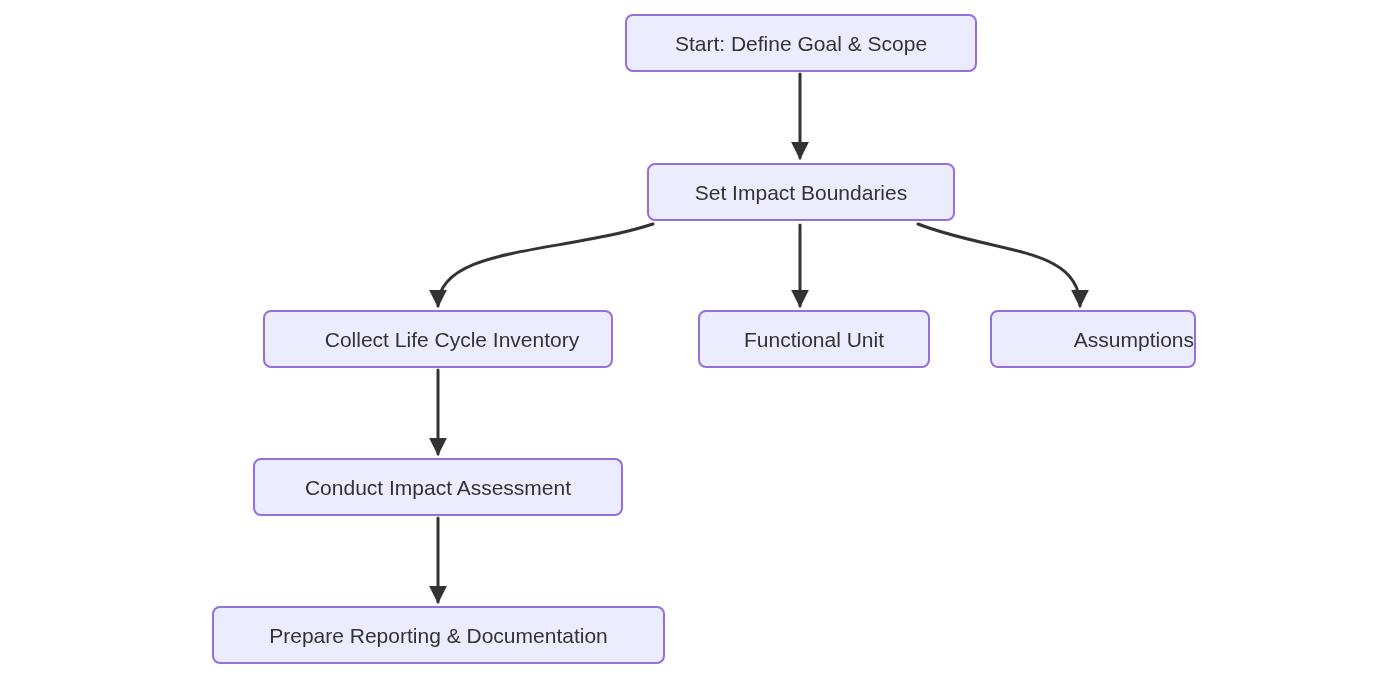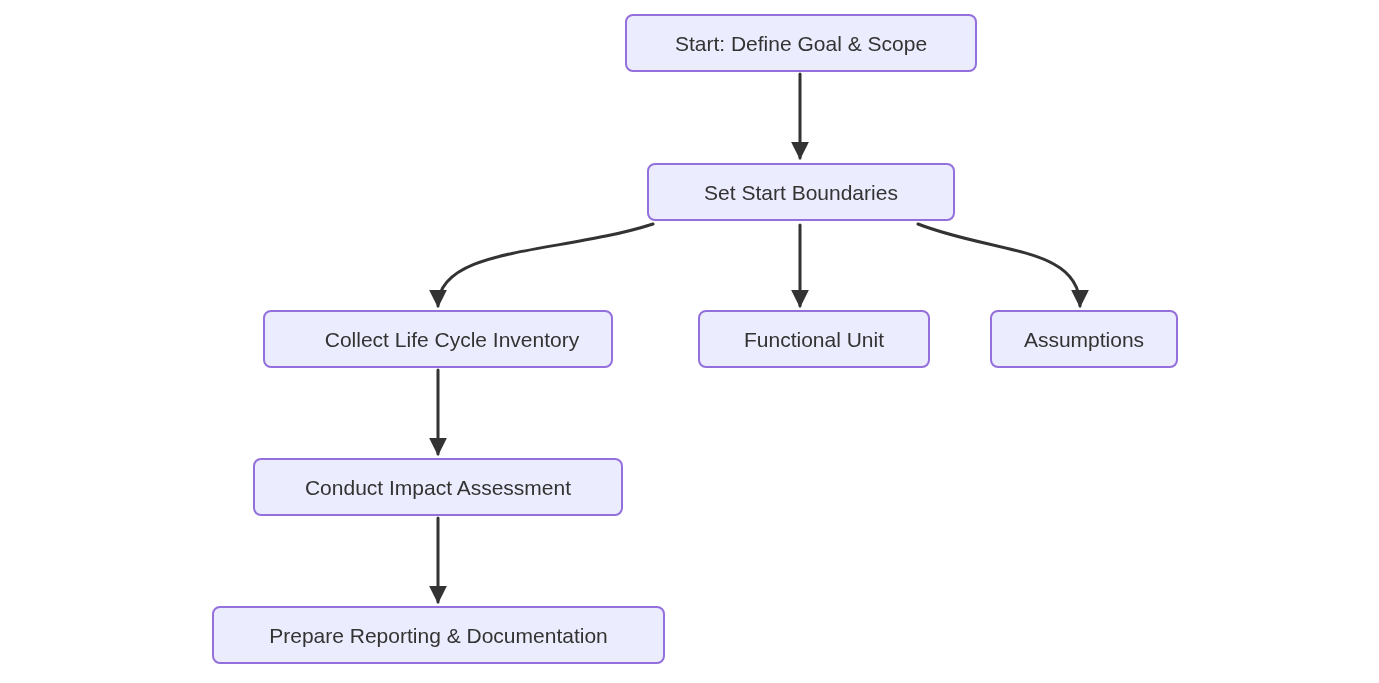--- a/index.html
+++ b/index.html
@@ -43,21 +43,21 @@
     justify-content: center;
     text-align: center;
     white-space: nowrap;
   }
   .node span { line-height: 1; }
 
   .node-start       { left: 625px;  top: 14px;  width: 352px; height: 58px; }
   .node-boundaries  { left: 647px;  top: 163px; width: 308px; height: 58px; }
   .node-collect     { left: 263px;  top: 310px; width: 350px; height: 58px; padding-left: 28px; }
   .node-functional  { left: 698px;  top: 310px; width: 232px; height: 58px; }
-  .node-assumptions { left: 990px;  top: 310px; width: 188px; height: 58px; }
+  .node-assumptions { left: 990px;  top: 310px; width: 206px; height: 58px; justify-content: flex-end; }
   .node-impact      { left: 253px;  top: 458px; width: 370px; height: 58px; }
   .node-reporting   { left: 212px;  top: 606px; width: 453px; height: 58px; }
 </style>
 </head>
 <body>
 
 <div class="stage">
 
   <svg class="edges-layer" width="1379" height="683" viewBox="0 0 1379 683" xmlns="http://www.w3.org/2000/svg">
     <defs>
@@ -71,21 +71,21 @@
     <path class="edge" d="M 918 224 C 995 254, 1080 246, 1080 306" marker-end="url(#arrowhead)"></path>
     <path class="edge" d="M 438 370 L 438 454" marker-end="url(#arrowhead)"></path>
     <path class="edge" d="M 438 518 L 438 602" marker-end="url(#arrowhead)"></path>
   </svg>
 
   <div class="node node-start">
     <span>Start: Define Goal &amp; Scope</span>
   </div>
 
   <div class="node node-boundaries">
-    <span>Set Start Boundaries</span>
+    <span>Set Impact Boundaries</span>
   </div>
 
   <div class="node node-collect">
     <span>Collect Life Cycle Inventory</span>
   </div>
 
   <div class="node node-functional">
     <span>Functional Unit</span>
   </div>
 

